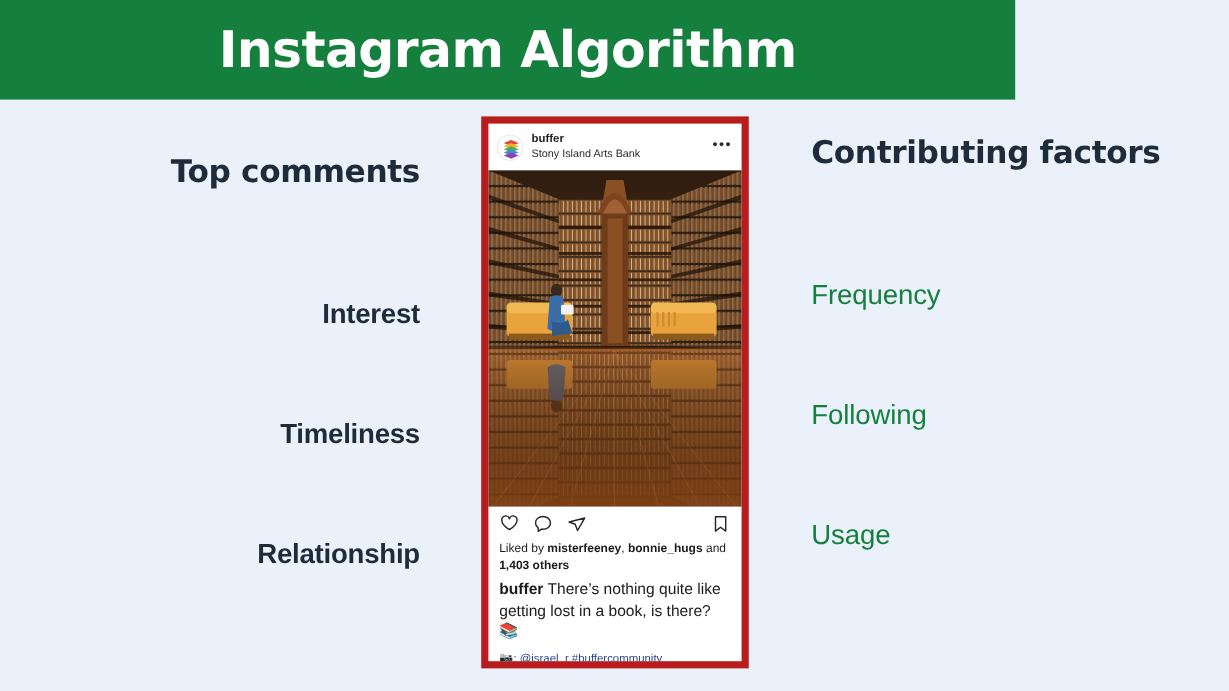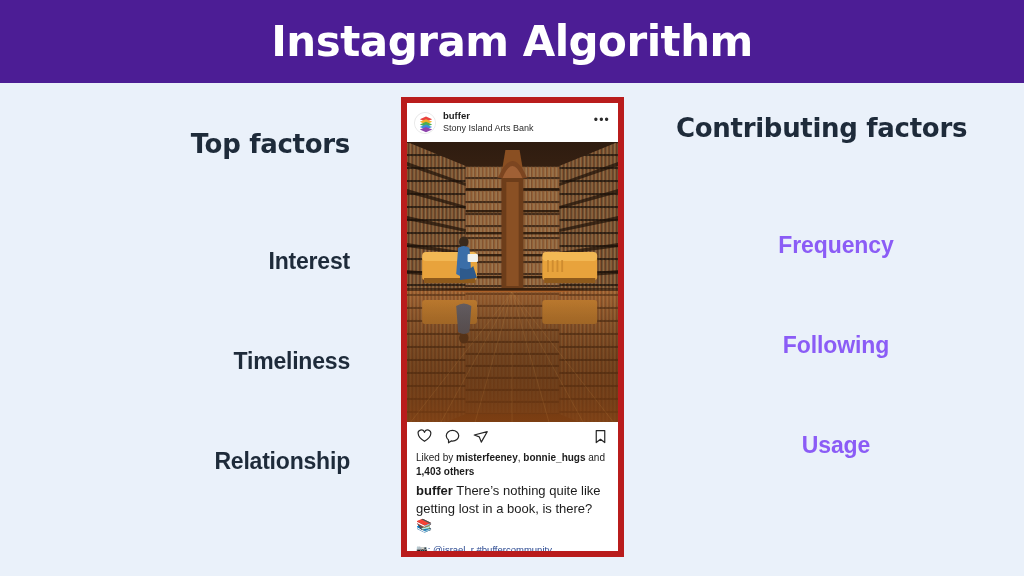--- a/index.html
+++ b/index.html
@@ -7,22 +7,22 @@
   body {
     background:#eaf1fa;
     font-family:"Liberation Sans", sans-serif;
     overflow:hidden;
     position:relative;
   }
 
   
   .banner {
     position:absolute; left:0; top:0;
-    width:1024px; height:83px;
-    background:#4c1d95;
+    width:846px; height:83px;
+    background:#15803d;
     display:flex; align-items:center; justify-content:center;
   }
   .banner-title {
     color:#ffffff;
     font-size:42px;
     font-weight:bold;
     letter-spacing:-0.5px;
     font-family:"DejaVu Sans", sans-serif;
   }
 
@@ -47,25 +47,24 @@
   }
   .factor-left {
     font-size:23px;
     font-weight:bold;
     color:#1e2b3a;
     letter-spacing:-0.2px;
     line-height:1.1;
   }
   .factor-right {
     font-size:23px;
-    font-weight:bold;
-    color:#8b5cf6;
+    font-weight:normal;
+    color:#15803d;
     letter-spacing:-0.1px;
     line-height:1.1;
-    text-align:center;
   }
   .r1 { position:absolute; top:119px; width:100%; }
   .r2 { position:absolute; top:219px; width:100%; }
   .r3 { position:absolute; top:319px; width:100%; }
 
   
   .ig-card {
     position:absolute;
     left:401px; top:97px;
     width:223px; height:460px;
@@ -137,21 +136,21 @@
   }
 </style>
 </head>
 <body>
 
 <div class="banner">
   <div class="banner-title">Instagram Algorithm</div>
 </div>
 
 <div class="col-left">
-  <div class="col-heading">Top factors</div>
+  <div class="col-heading">Top comments</div>
   <div class="r1">
       <div class="factor-left">Interest</div>
     </div>
   <div class="r2">
       <div class="factor-left">Timeliness</div>
     </div>
   <div class="r3">
       <div class="factor-left">Relationship</div>
     </div>
 </div>

